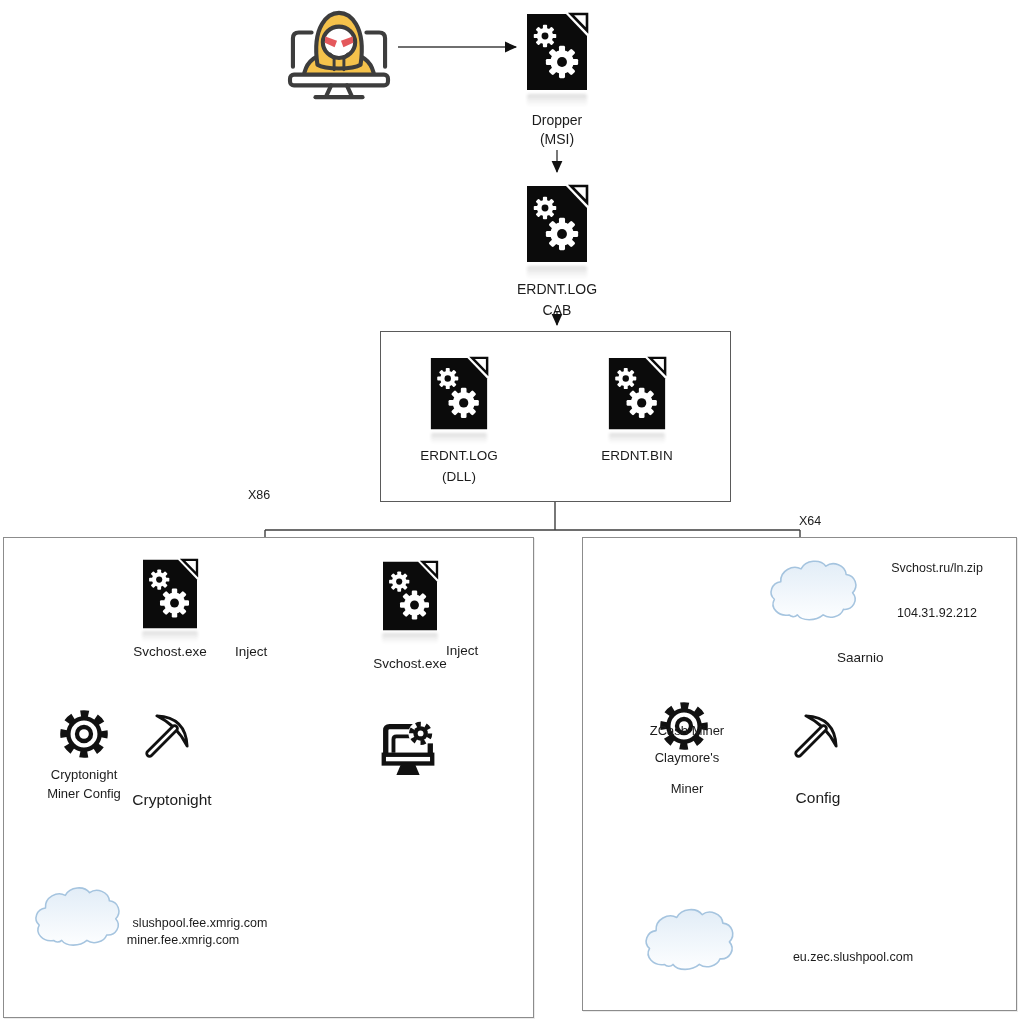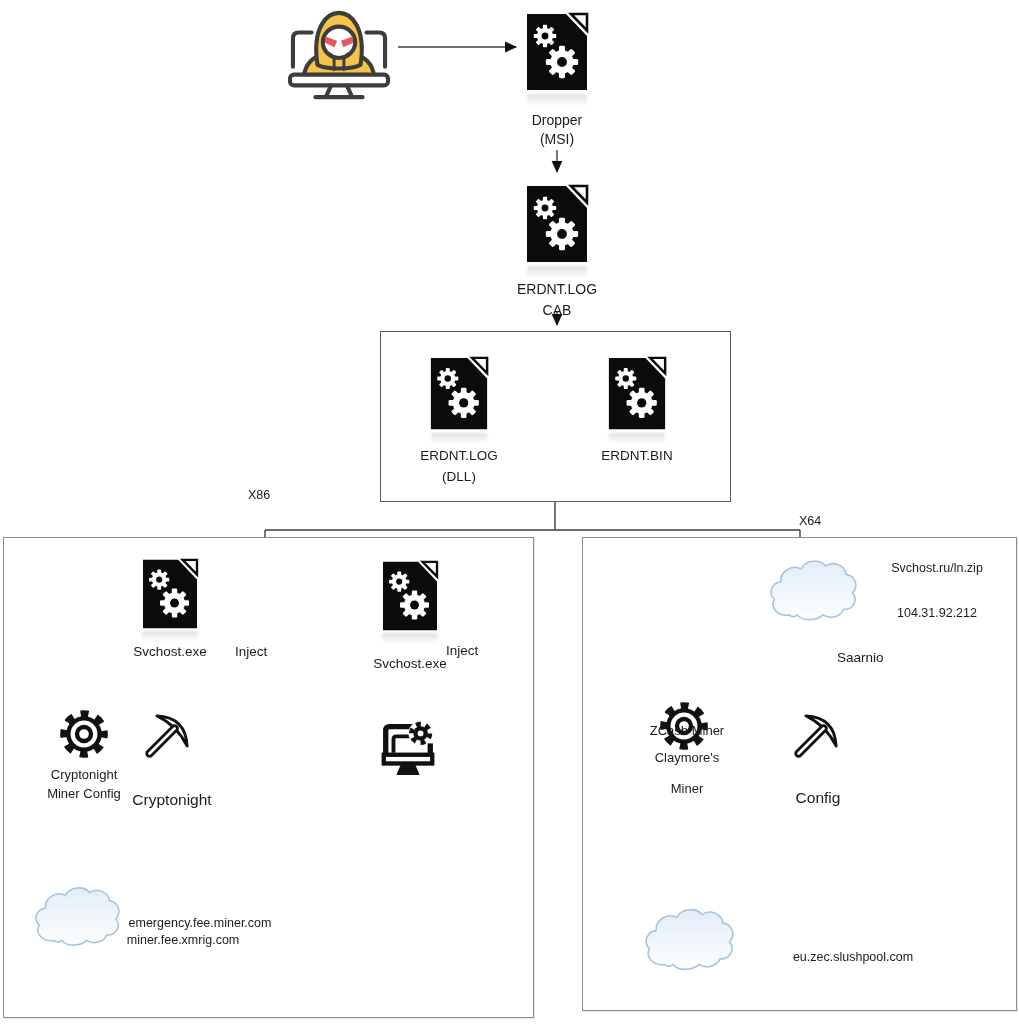--- a/index.html
+++ b/index.html
@@ -192,21 +192,21 @@
 <div class="lbl ctr fs11" style="left:84px;top:787px">Miner Config</div>
 
 <svg class="abs" style="left:142px;top:705px" width="56" height="56">
     <use href="#sym-pickaxe"></use>
   </svg>
 <div class="lbl ctr big" style="left:172px;top:791px">Cryptonight</div>
 
 <svg class="abs" style="left:32px;top:882px" width="90" height="70">
     <use href="#sym-cloud"></use>
   </svg>
-<div class="lbl ctr fs12" style="left:200px;top:916px">emergency.fee.miner.com</div>
+<div class="lbl ctr fs12" style="left:200px;top:916px">slushpool.fee.xmrig.com</div>
 <div class="lbl ctr fs12" style="left:183px;top:933px">miner.fee.xmrig.com</div>
 
 <svg class="abs" style="left:379px;top:560px" width="62" height="72">
     <use href="#sym-file-gear"></use>
   </svg>
 <div class="refl" style="left:382px;top:633px;width:56px;height:11px"></div>
 <div class="lbl fs13" style="left:446px;top:643px">Inject</div>
 <div class="lbl ctr fs13" style="left:410px;top:656px">Svchost.exe</div>
 <svg class="abs" style="left:377px;top:714px" width="62" height="66">
     <use href="#sym-monitor-gear"></use>

